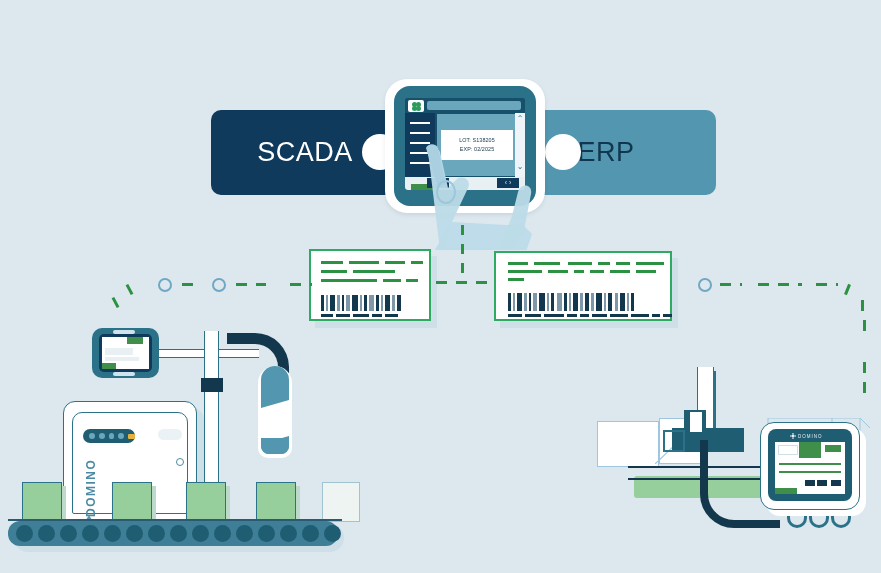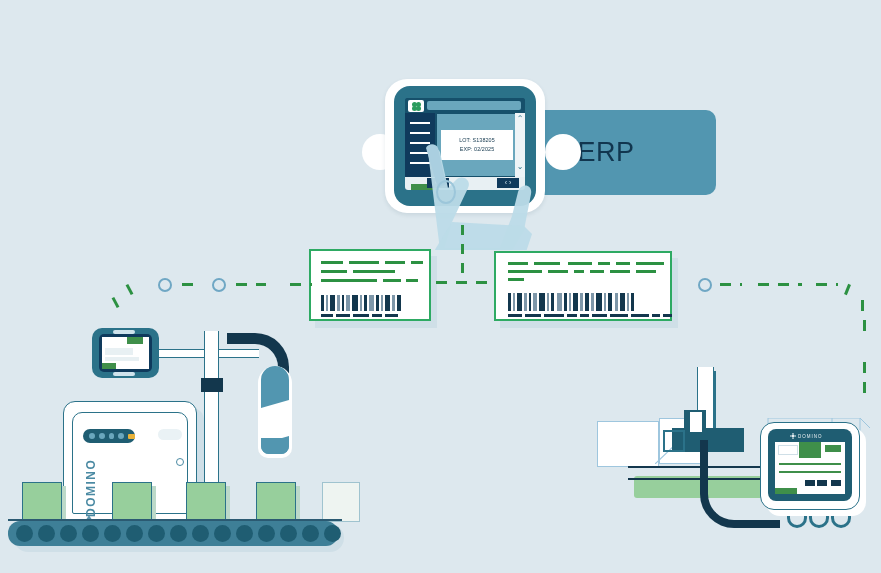--- a/index.html
+++ b/index.html
@@ -434,20 +434,23 @@
     position: absolute; width: 3px; height: 11px; background: #2c9142;
   }
   .dash-seg.tilt { transform: rotate(22deg); }
   .dash-seg.tilt-l { transform: rotate(-28deg); }
 </style>
 </head>
 <body>
 
 <div id="scene">
 
+  <div class="sysbar" id="scada-bar">
+    <span class="sysbar-label">SCADA</span>
+  </div>
   <div class="sysbar-knob" id="scada-knob"></div>
 
   <div class="sysbar" id="erp-bar">
     <span class="sysbar-label">ERP</span>
   </div>
   <div class="sysbar-knob" id="erp-knob"></div>
 
   <div class="abs" id="tablet-outer"></div>
   <div class="abs" id="tablet-bezel"></div>
   <div class="abs" id="tablet-screen">

